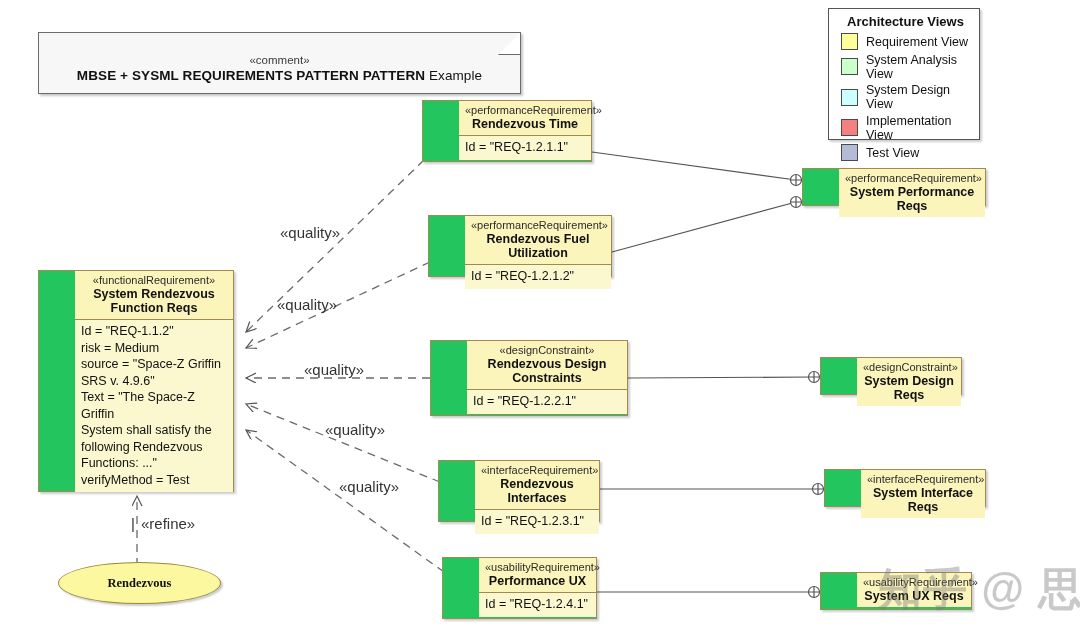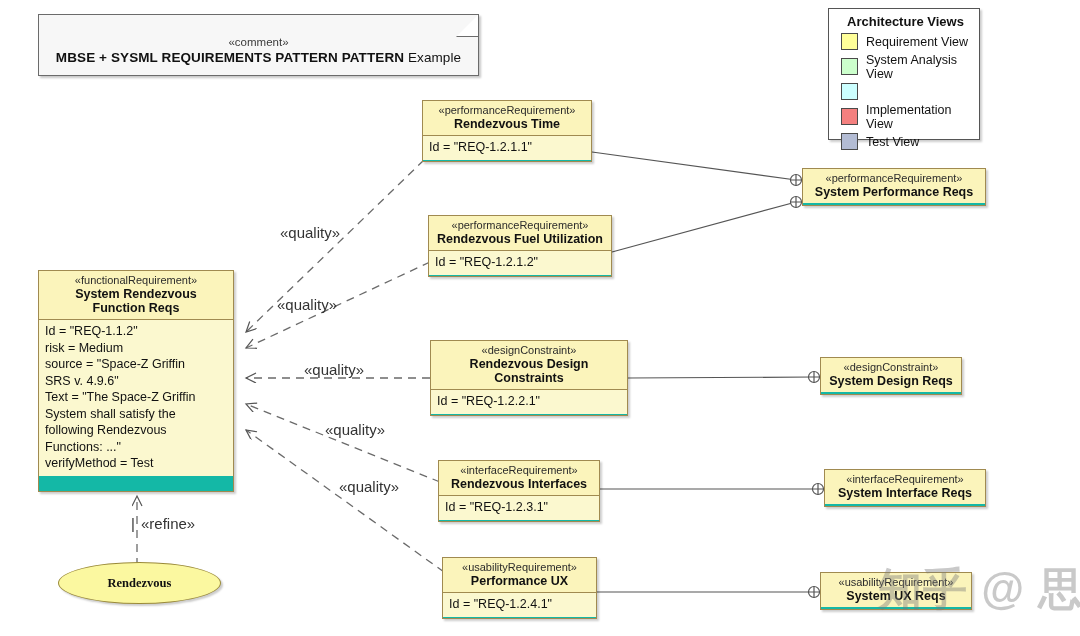--- a/index.html
+++ b/index.html
@@ -37,22 +37,23 @@
     text-align:center;font-size:13.5px;color:#111;margin-top:2px;letter-spacing:.1px;
   }
   .note .ntitle b{font-weight:bold;}
   .note .ntitle span.light{font-weight:normal;}
 
   
   .req{
     position:absolute;
     box-sizing:border-box;
     border:1px solid #a08a50;
-    background:#14b8a6;
+    background:#22c55e;
     box-shadow:2px 2px 2px rgba(0,0,0,.20);
+    padding-left:36px;
   }
   .req .hdr{
     padding:3px 6px 4px 6px;
     text-align:center;
     background:#fbf4bb;
   }
   .req.hasbody .hdr{border-bottom:1px solid #a08a50;}
   .req .stereo{font-size:11px;color:#2b2b2b;line-height:13px;}
   .req .name{font-size:12.5px;font-weight:bold;color:#111;line-height:14px;}
   .req .body{
@@ -159,39 +160,40 @@
         <path d="M790.5,202 H801.5 M796,196.5 V207.5"></path>
       <circle cx="814" cy="377" r="5.5"></circle>
         <path d="M808.5,377 H819.5 M814,371.5 V382.5"></path>
       <circle cx="818" cy="489" r="5.5"></circle>
         <path d="M812.5,489 H823.5 M818,483.5 V494.5"></path>
       <circle cx="814" cy="592" r="5.5"></circle>
         <path d="M808.5,592 H819.5 M814,586.5 V597.5"></path>
     </g>
   </svg>
 
-  <div class="note" style="left:38px;top:14px;width:441px;height:62px;">
+  <div class="note" style="left:38px;top:32px;width:483px;height:62px;">
     <div class="fold"></div>
     <div class="stereo">«comment»</div>
     <div class="ntitle"><b>MBSE + SYSML REQUIREMENTS PATTERN PATTERN</b><span class="light"> Example</span></div>
   </div>
 
   <div class="legend" style="left:828px;top:8px;width:152px;height:132px;">
     <div class="ltitle">Architecture Views</div>
 
     <div class="lrow">
       <span class="sw" style="background:#ffff99;"></span>
       <span class="llab">Requirement View</span>
     </div>
     <div class="lrow">
       <span class="sw" style="background:#ccffcc;"></span>
       <span class="llab">System Analysis View</span>
     </div>
     <div class="lrow">
       <span class="sw" style="background:#ccffff;"></span>
+      <span class="llab">System Design View</span>
     </div>
     <div class="lrow">
       <span class="sw" style="background:#f4807f;"></span>
       <span class="llab">Implementation View</span>
     </div>
     <div class="lrow">
       <span class="sw" style="background:#b3bcd4;"></span>
       <span class="llab">Test View</span>
     </div>
   </div>

